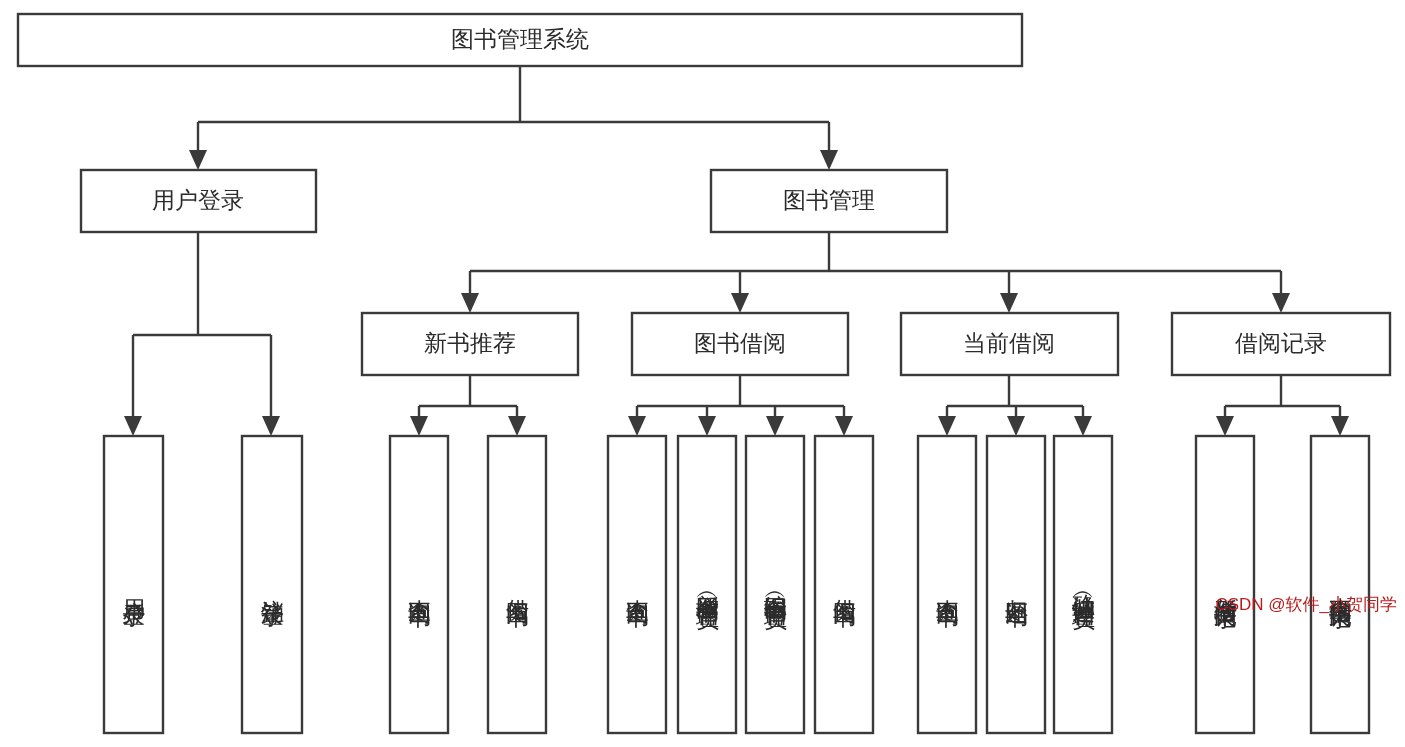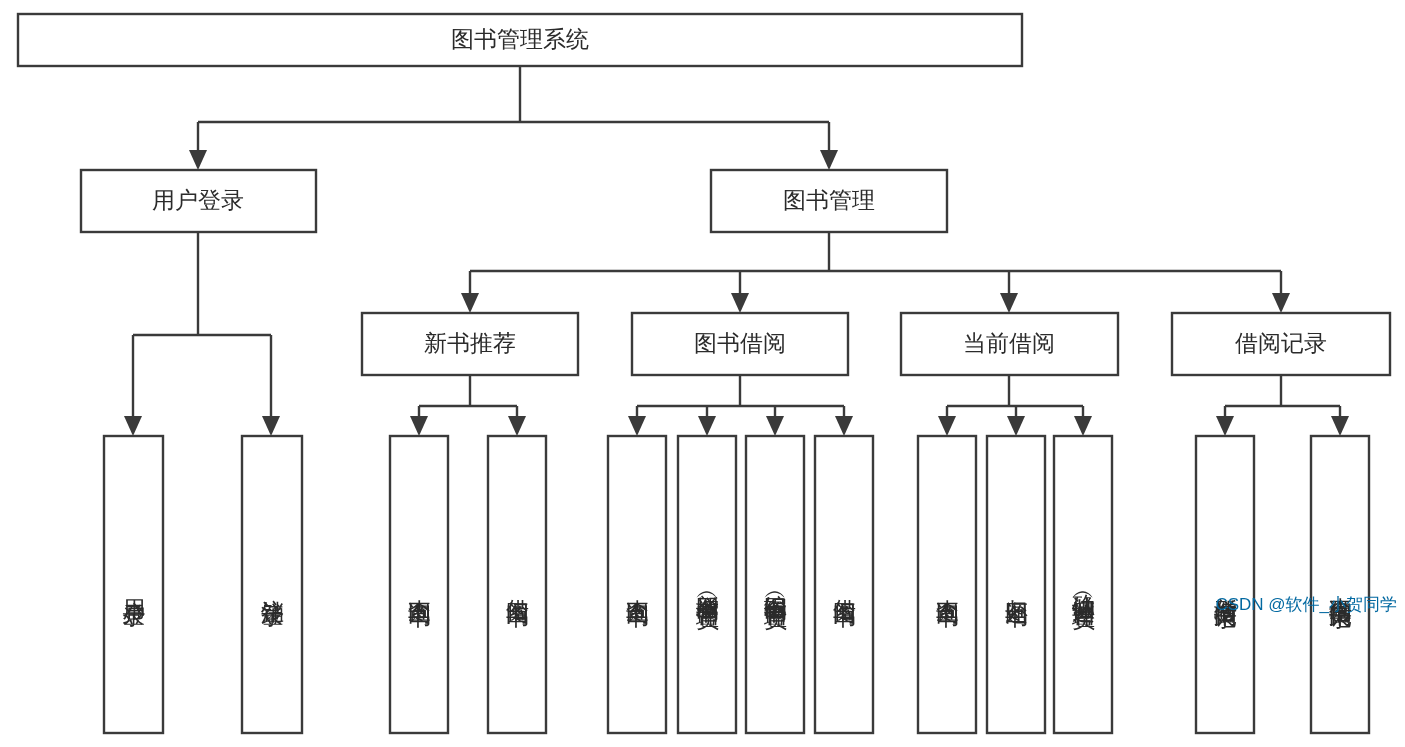--- a/index.html
+++ b/index.html
@@ -64,21 +64,21 @@
     letter-spacing: 2px;
     color: #2b2b2b;
     white-space: nowrap;
   }
   .watermark {
     position: absolute;
     right: 8px;
     bottom: 6px;
     font-family: "Liberation Sans", sans-serif;
     font-size: 17px;
-    color: #0369a1;
+    color: #b91c1c;
     white-space: nowrap;
     pointer-events: none;
   }
 </style>
 </head>
 <body>
 
 <div id="diagram-root">
 
   <svg class="diagram" viewBox="0 0 1405 747">

